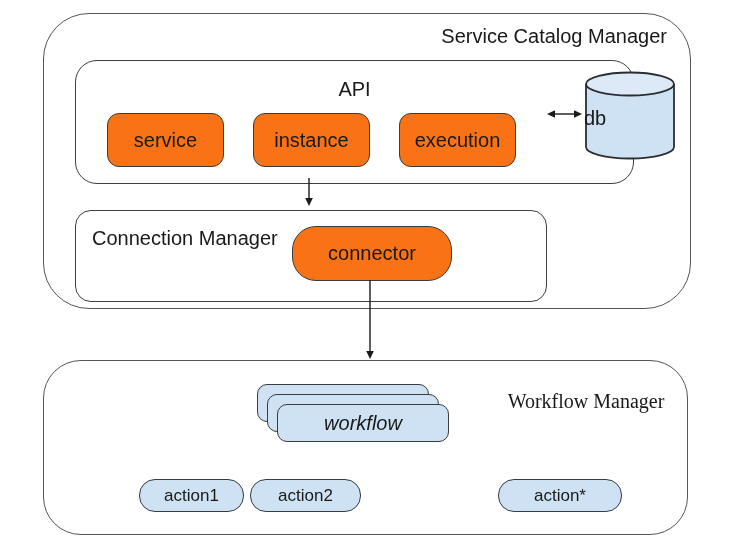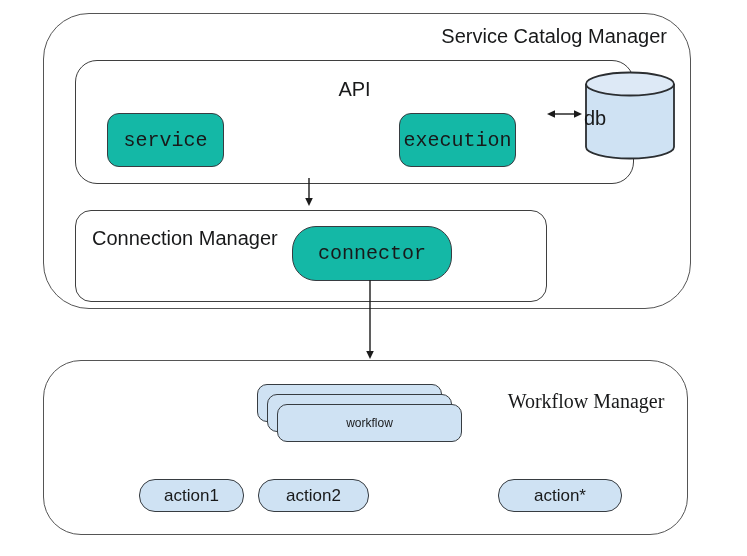--- a/index.html
+++ b/index.html
@@ -17,66 +17,66 @@
   .cm    { left:31px;  top:196px; width:472px; height:92px;  border-radius:16px; border-color:#3f3f3f; }
   .wm    { left:43px;  top:360px; width:645px; height:175px; border-radius:38px; border-color:#555; }
 
   .title { position:absolute; font-size:20px; line-height:23px; white-space:nowrap; }
   .scm-title { left:383px; top:11px; width:240px; text-align:right; }
   .api-title { left:0; top:17px; width:100%; text-align:center; }
   .cm-title  { left:16px; top:16px; }
   .wm-title  { left:452px; top:29px; width:180px; text-align:center;font-family:Liberation Serif, serif; }
 
   .node {
-    position:absolute; background:#14b8a6; border:1.5px solid #373c41;
+    position:absolute; background:#f97316; border:1.5px solid #373c41;
     border-radius:12px; box-sizing:border-box;
     display:flex; align-items:center; justify-content:center;
     font-size:20px;
-    font-family:Liberation Mono, monospace;
   }
   .n-service   { left:31px;  top:52px; width:117px; height:54px; }
   .n-instance  { left:177px; top:52px; width:117px; height:54px; }
   .n-execution { left:323px; top:52px; width:117px; height:54px; }
   .n-connector { left:216px; top:15px; width:160px; height:55px; border-radius:24px; }
 
   .db-wrap { position:absolute; left:540px; top:57px; width:92px; height:90px; }
   .db-label { position:absolute; left:0; top:36px; width:100%; text-align:left; font-size:20px; }
 
   .stack-rect {
-    position:absolute; width:185px; height:38px; background:#cfe2f3;
+    position:absolute; width:172px; height:38px; background:#cfe2f3;
     border:1.5px solid #373c41; border-radius:10px; box-sizing:border-box;
-    display:flex; align-items:center; justify-content:center; font-size:12px;
+    display:flex; align-items:center; justify-content:center; font-size:20px;font-style:italic;
   }
   .wf-back   { left:213px; top:23px; }
   .wf-middle { left:223px; top:33px; }
   .wf-front  { left:233px; top:43px; }
 
   .action {
     position:absolute; top:118px; height:33px; background:#cfe2f3;
     border:1.5px solid #373c41; border-radius:16px; box-sizing:border-box;
     display:flex; align-items:center; justify-content:center; font-size:17px;
   }
   .a1 { left:95px;  width:105px; }
-  .a2 { left:214px; width:111px; }
+  .a2 { left:206px; width:111px; }
   .a3 { left:334px; width:106px; }
   .a4 { left:454px; width:124px; }
 
   .arrows { position:absolute; left:0; top:0; width:747px; height:556px; pointer-events:none; }
 </style>
 </head>
 <body>
 
 <div class="canvas">
 
   <div class="container scm">
     <div class="title scm-title">Service Catalog Manager</div>
 
     <div class="container api">
       <div class="title api-title">API</div>
       <div class="node n-service">service</div>
+      <div class="node n-instance">instance</div>
       <div class="node n-execution">execution</div>
     </div>
 
     <div class="db-wrap">
       <svg width="92" height="90" viewBox="0 0 92 90">
         <path d="M 2 13 L 2 76 A 44 11.5 0 0 0 90 76 L 90 13" fill="#cfe2f3" stroke="#2b2e31" stroke-width="1.8"></path>
         <ellipse cx="46" cy="13" rx="44" ry="11.5" fill="#dde9f6" stroke="#2b2e31" stroke-width="1.8"></ellipse>
       </svg>
       <div class="db-label">db</div>
     </div>

